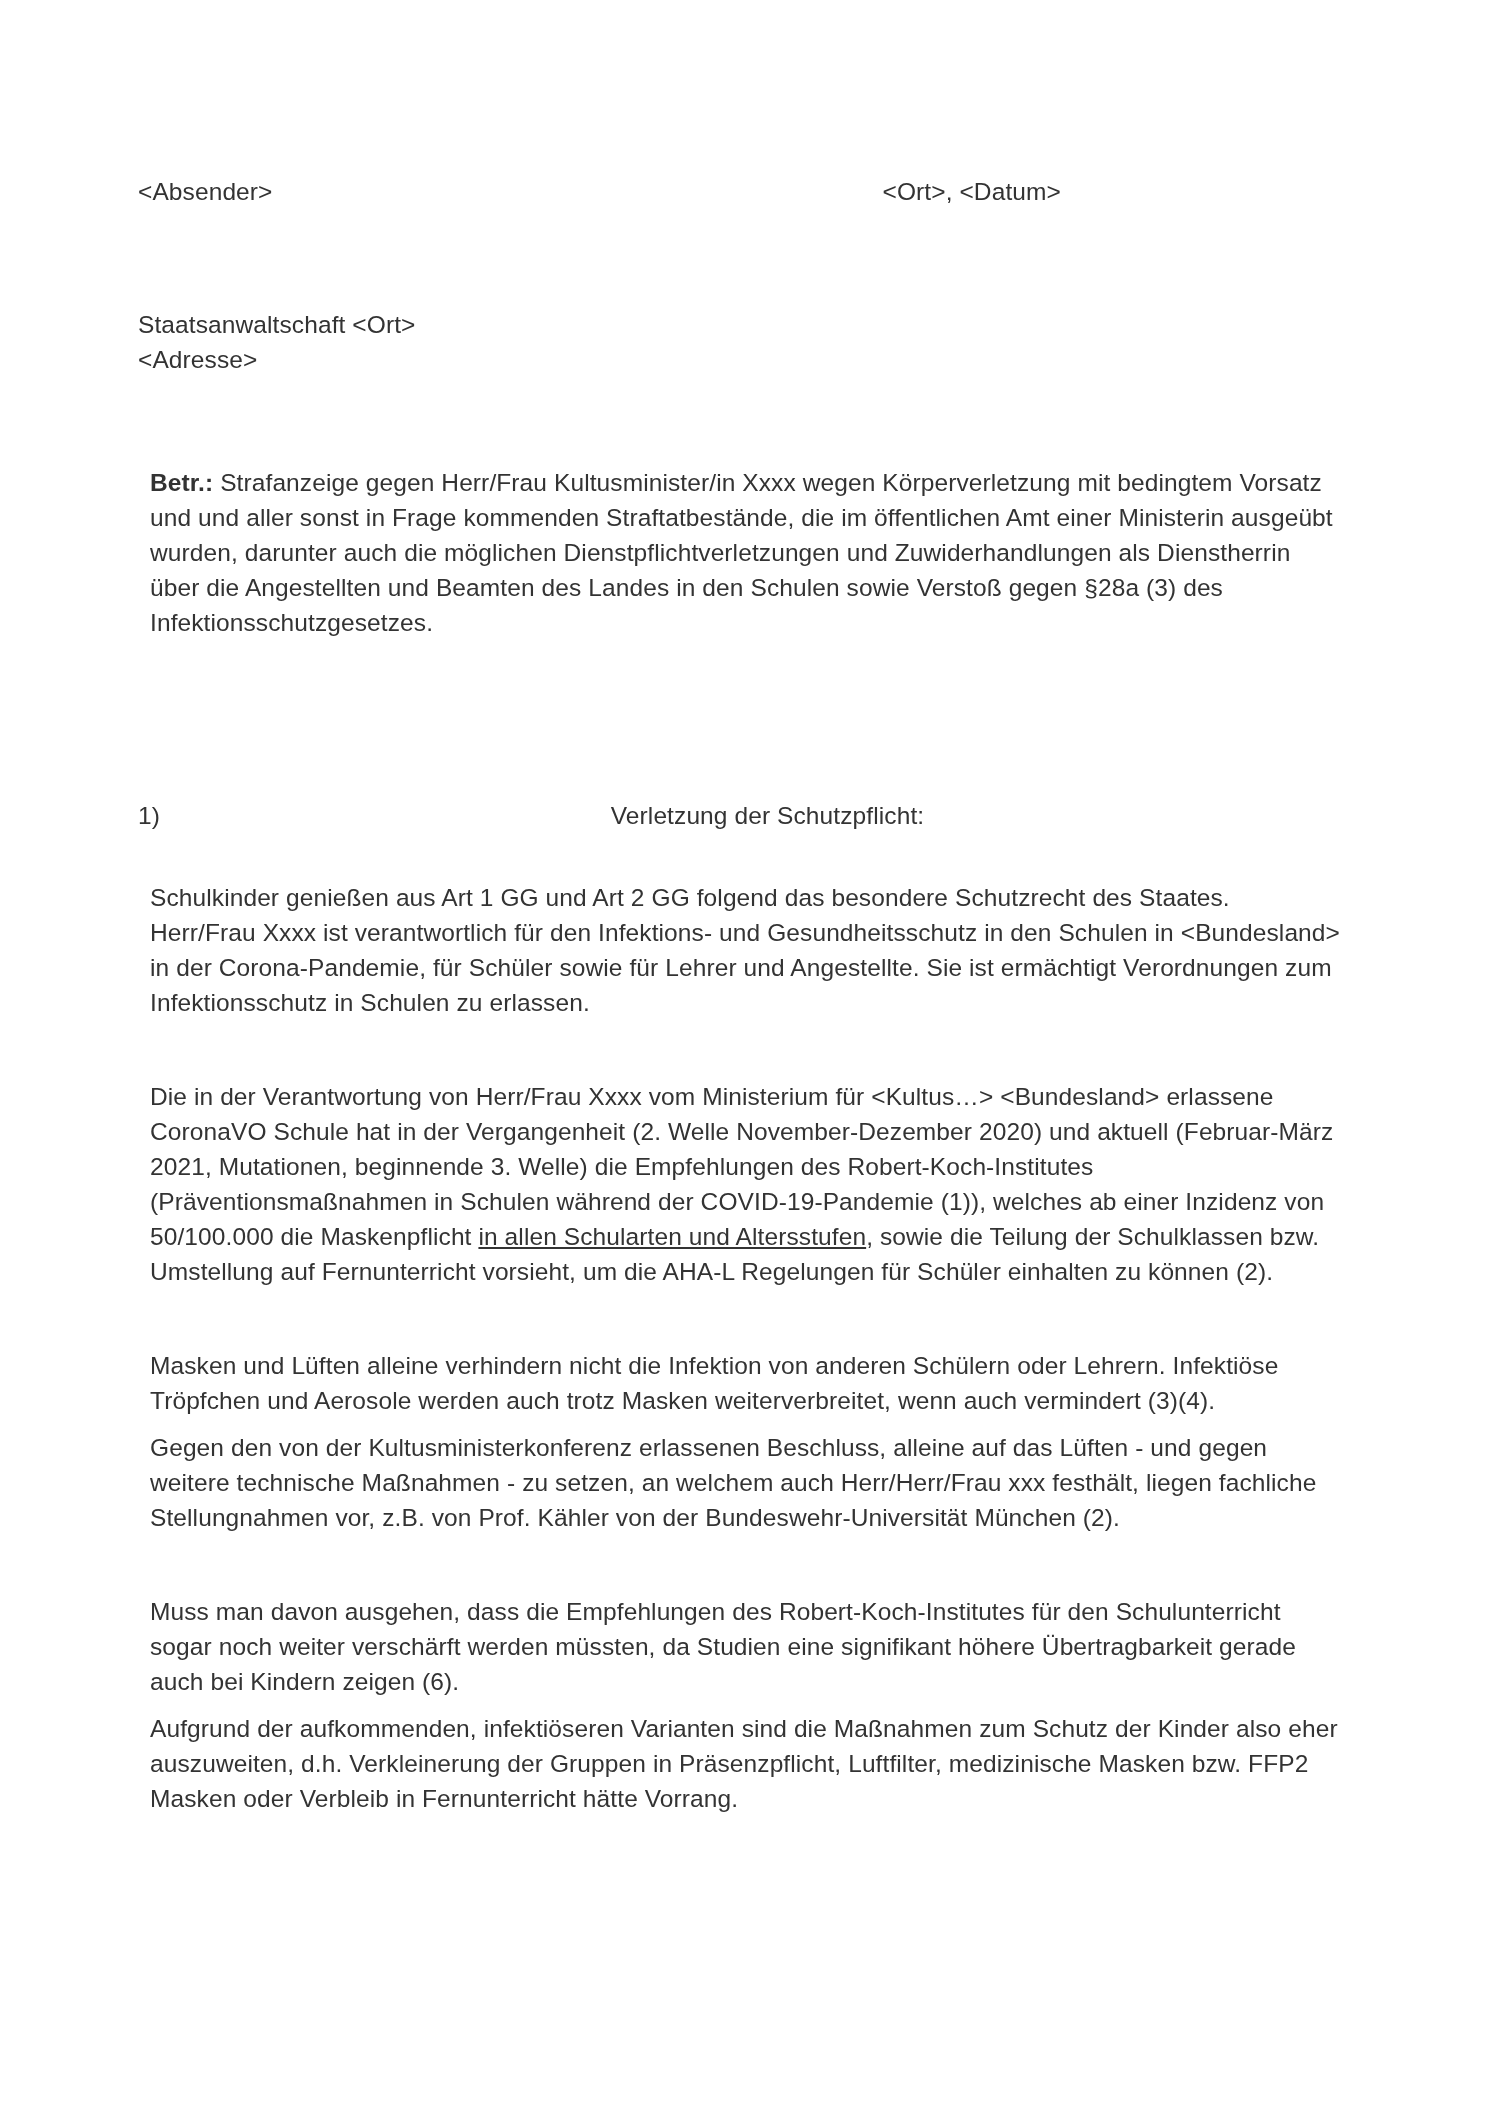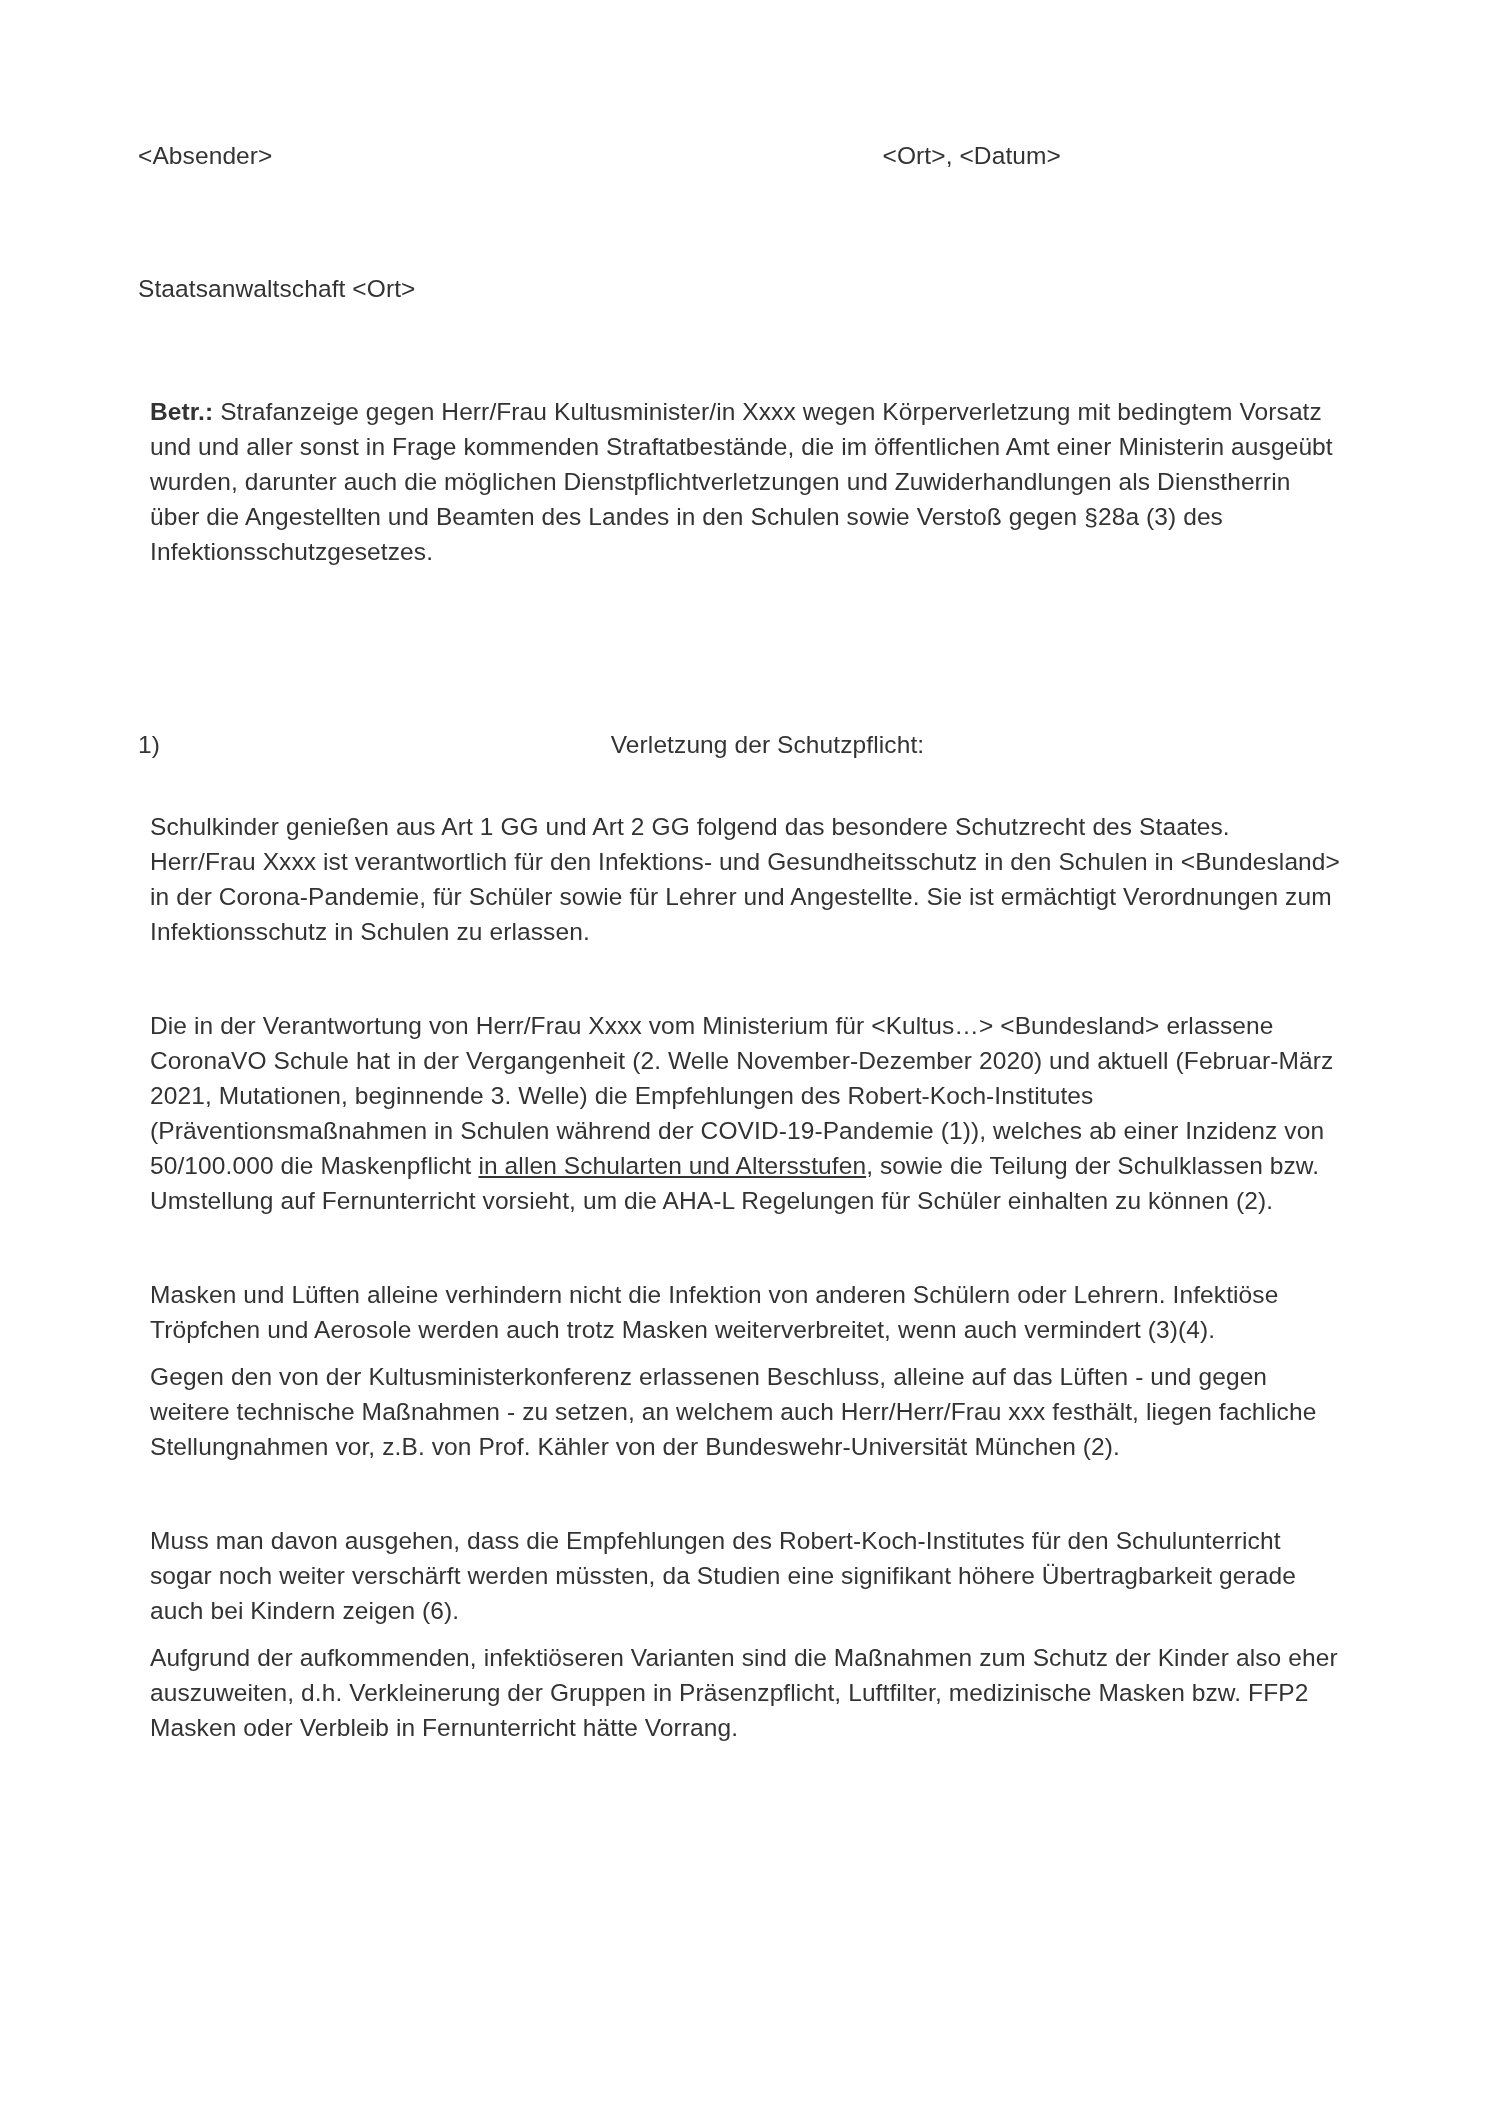--- a/index.html
+++ b/index.html
@@ -38,20 +38,21 @@
     display: flex;
     align-items: baseline;
     width: 100%;
   }
   .header-row .sender {
     flex: 0 0 auto;
     text-align: center;
   }
   .header-row .placedate {
     margin-left: 610px;
+    margin-top: 36px;
   }
   .gap-xl { height: 98px; }
   .gap-lg { height: 76px; }
   .gap-sm { height: 35px; }
   b, .bold { font-weight: bold; }
   u, .ul { text-decoration: underline; text-underline-offset: 2px; }
   .numitem {
     display: flex;
   }
   .numitem .num {
@@ -72,20 +73,21 @@
 
     <div class="header-row line">
       <span class="sender">&lt;Absender&gt;</span>
       <span class="placedate">&lt;Ort&gt;, &lt;Datum&gt;</span>
     </div>
 
     <div class="gap-xl"></div>
 
     <div>
       <div class="line addr-line">Staatsanwaltschaft &lt;Ort&gt;</div>
+      <div class="line addr-line">&lt;Adresse&gt;</div>
     </div>
 
     <div class="gap-lg"></div>
 
     <p class="para"><span class="bold">Betr.:</span><span> Strafanzeige gegen Herr/Frau Kultusminister/in Xxxx wegen Körperverletzung mit bedingtem Vorsatz und und aller sonst in Frage kommenden Straftatbestände, die im öffentlichen Amt einer Ministerin ausgeübt wurden, darunter auch die möglichen Dienstpflichtverletzungen und Zuwiderhandlungen als Dienstherrin über die Angestellten und Beamten des Landes in den Schulen sowie Verstoß gegen §28a (3) des Infektionsschutzgesetzes.</span></p>
 
     <div class="gap-lg"></div>
 
 
     <div class="gap-sm"></div>

